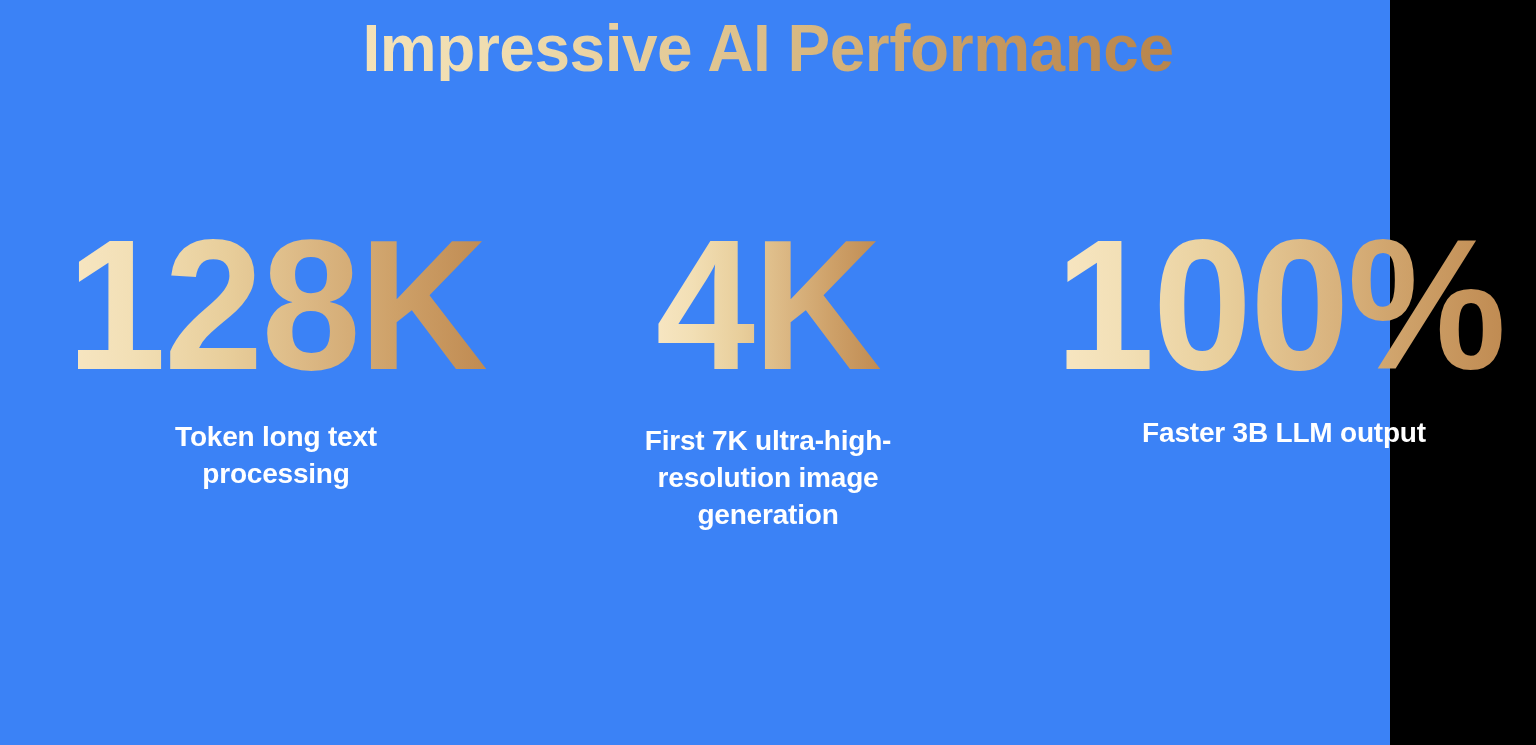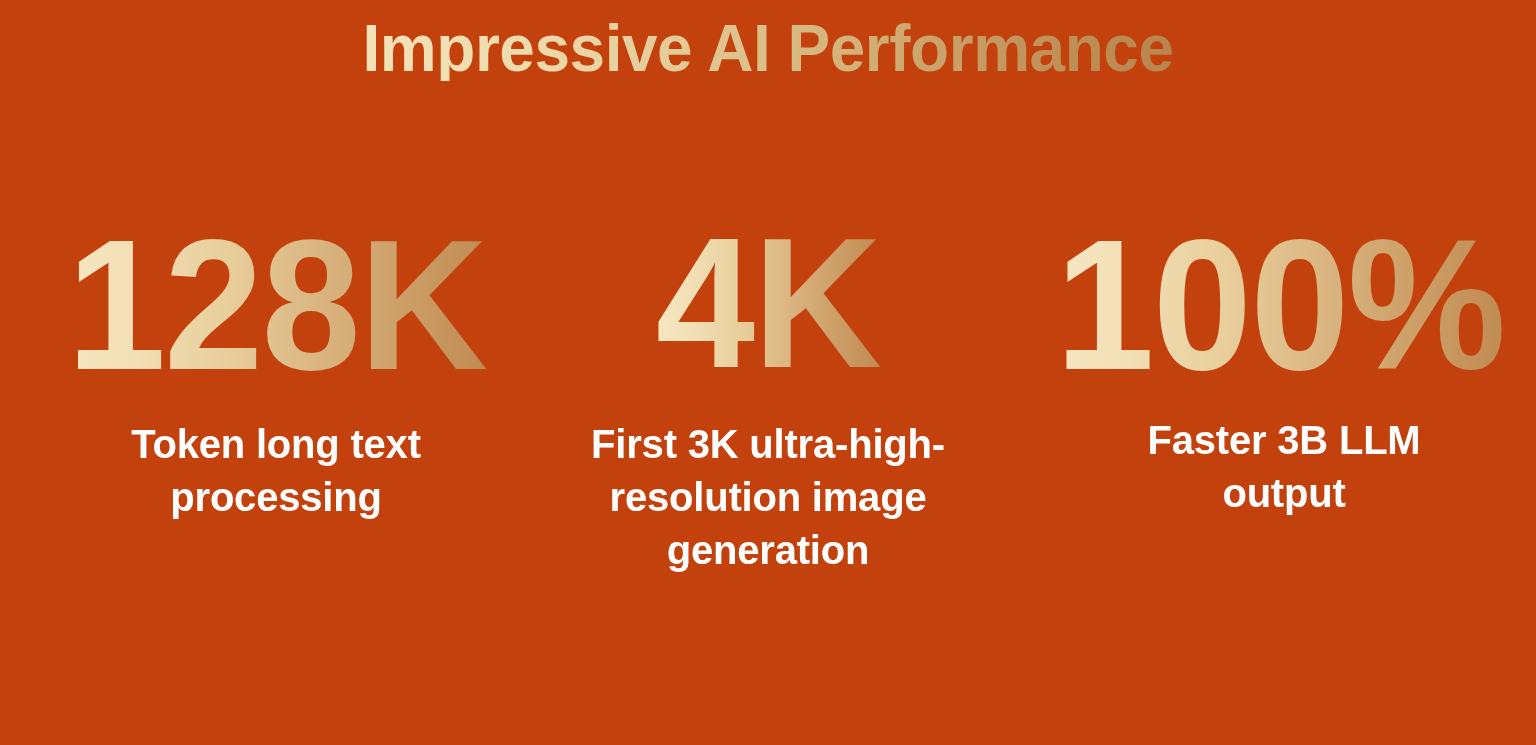--- a/index.html
+++ b/index.html
@@ -12,23 +12,23 @@
     overflow: hidden;
   }
 
   body {
     font-family: "Liberation Sans", "DejaVu Sans", sans-serif;
     position: relative;
   }
 
   .slide {
     position: relative;
-    width: 1536px;
+    width: 1390px;
     height: 745px;
-    background: #c2410c;
+    background: #3b82f6;
   }
 
   
   .title-wrap {
     position: absolute;
     top: 0;
     left: 0;
     width: 1536px;
     height: 96px;
     display: flex;
@@ -103,21 +103,21 @@
     background-clip: text;
     color: transparent;
     -webkit-text-fill-color: transparent;
   }
 
   .stat-1 .stat-number { transform: scaleX(0.96); }
   .stat-2 .stat-number { transform: scaleX(0.96); }
   .stat-3 .stat-number { transform: scaleX(0.96); }
 
   .stat-caption {
-    font-size: 40px;
+    font-size: 28px;
     font-weight: bold;
     line-height: 1.33;
     color: #FFFFFF;
     text-align: center;
     white-space: pre-line;
     letter-spacing: -0.2px;
     max-width: 400px;
   }
 
   .stat-1 .stat-caption { margin-top: 18px; }
@@ -136,21 +136,21 @@
   <div class="stats">
 
     <div class="stat stat-1">
       <div class="stat-number">128K</div>
       <div class="stat-caption">Token long text
 processing</div>
     </div>
 
     <div class="stat stat-2">
       <div class="stat-number">4K</div>
-      <div class="stat-caption">First 3K ultra-high-
+      <div class="stat-caption">First 7K ultra-high-
 resolution image
 generation</div>
     </div>
 
     <div class="stat stat-3">
       <div class="stat-number">100%</div>
       <div class="stat-caption">Faster 3B LLM output</div>
     </div>
 
   </div>

